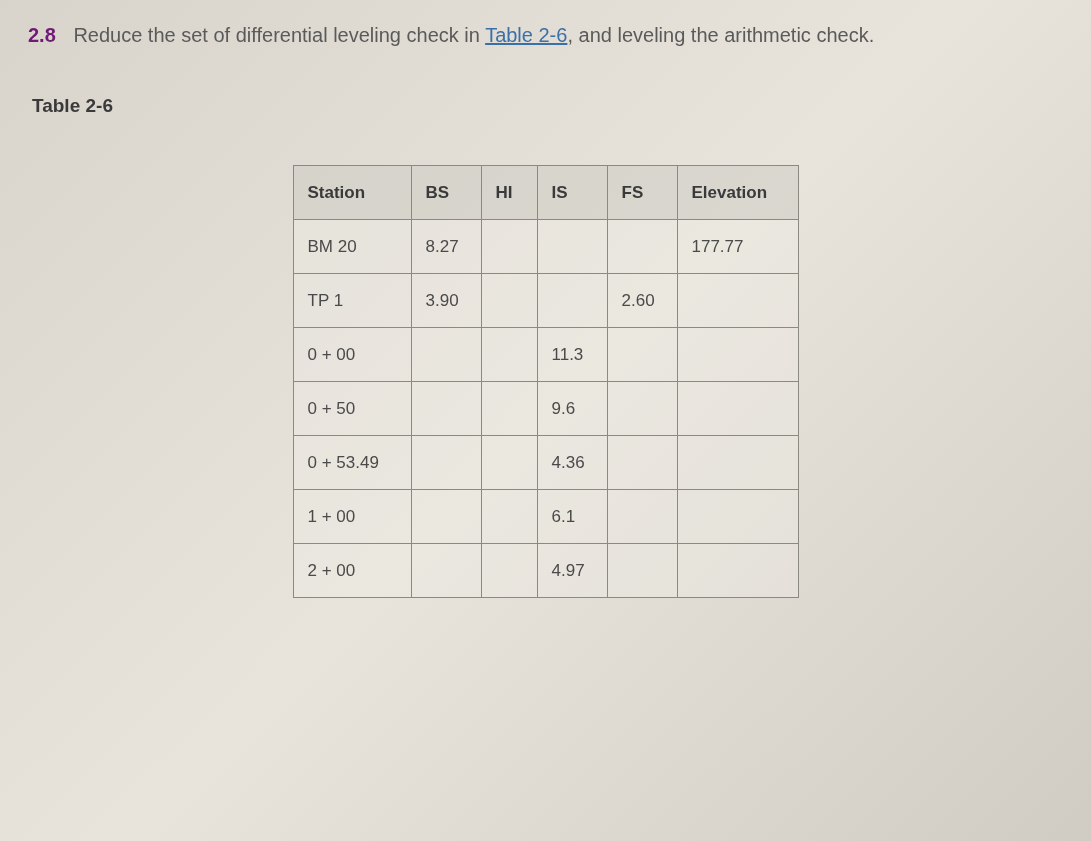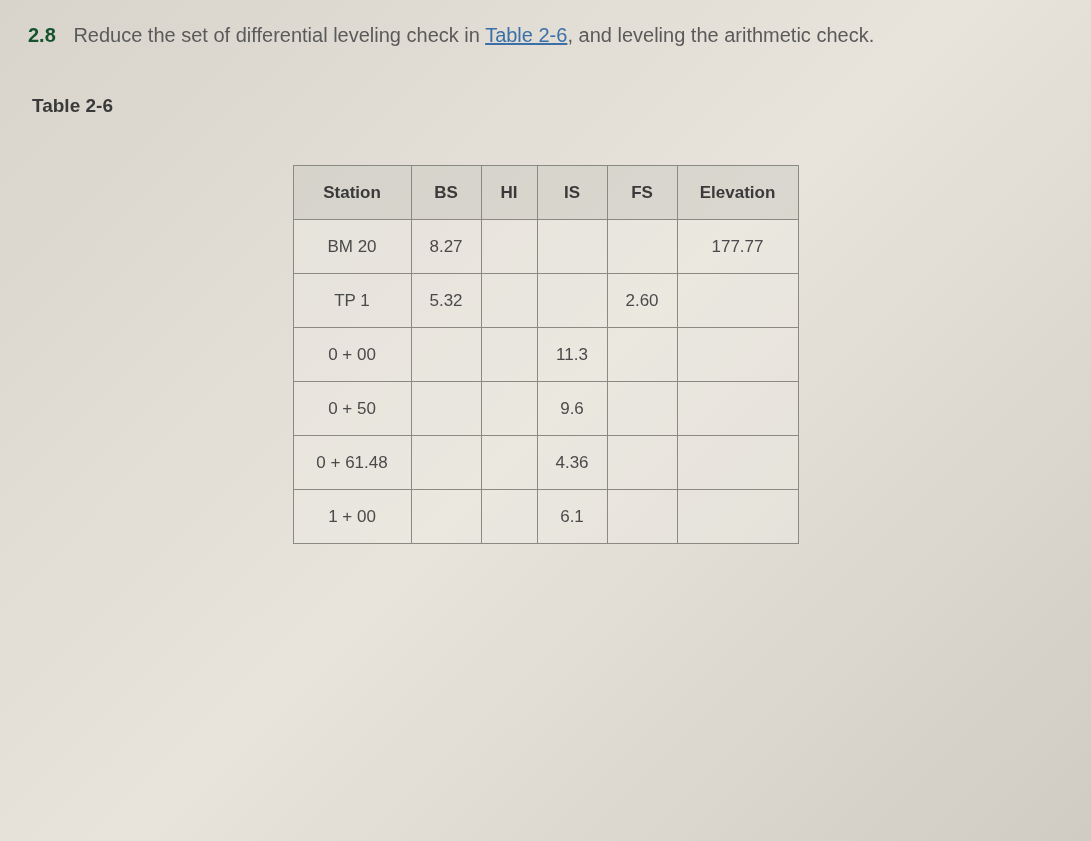--- a/index.html
+++ b/index.html
@@ -16,21 +16,21 @@
       color: #4a4a4a;
       position: relative;
     }
     .problem-line {
       font-size: 20px;
       color: #5a5a5a;
       margin-bottom: 48px;
     }
     .problem-number {
       font-weight: bold;
-      color: #14532d;
+      color: #701a75;
       margin-right: 12px;
     }
     .table-link {
       color: #3b6fa8;
       text-decoration: underline;
     }
     .table-title {
       font-size: 19px;
       font-weight: bold;
       color: #3a3a3a;
@@ -51,25 +51,23 @@
       font-size: 17px;
       color: #4a4a4a;
       text-align: left;
       height: 54px;
       vertical-align: middle;
     }
     th {
       background: rgba(200,198,190,0.5);
       font-weight: bold;
       color: #3a3a3a;
-      text-align: center;
     }
     td {
       background: rgba(235,232,225,0.3);
-      text-align: center;
     }
     .col-station { width: 118px; }
     .col-bs { width: 70px; }
     .col-hi { width: 56px; }
     .col-is { width: 70px; }
     .col-fs { width: 70px; }
     .col-elev { width: 121px; }
   </style>
 </head>
 <body>
@@ -97,21 +95,21 @@
       <tr>
         <td>BM 20</td>
         <td>8.27</td>
         <td></td>
         <td></td>
         <td></td>
         <td>177.77</td>
       </tr>
       <tr>
         <td>TP 1</td>
-        <td>5.32</td>
+        <td>3.90</td>
         <td></td>
         <td></td>
         <td>2.60</td>
         <td></td>
       </tr>
       <tr>
         <td>0 + 00</td>
         <td></td>
         <td></td>
         <td>11.3</td>
@@ -120,30 +118,38 @@
       </tr>
       <tr>
         <td>0 + 50</td>
         <td></td>
         <td></td>
         <td>9.6</td>
         <td></td>
         <td></td>
       </tr>
       <tr>
-        <td>0 + 61.48</td>
+        <td>0 + 53.49</td>
         <td></td>
         <td></td>
         <td>4.36</td>
         <td></td>
         <td></td>
       </tr>
       <tr>
         <td>1 + 00</td>
         <td></td>
         <td></td>
         <td>6.1</td>
         <td></td>
         <td></td>
       </tr>
+      <tr>
+        <td>2 + 00</td>
+        <td></td>
+        <td></td>
+        <td>4.97</td>
+        <td></td>
+        <td></td>
+      </tr>
     </tbody>
   </table>
 </div>
 
 </body></html>

